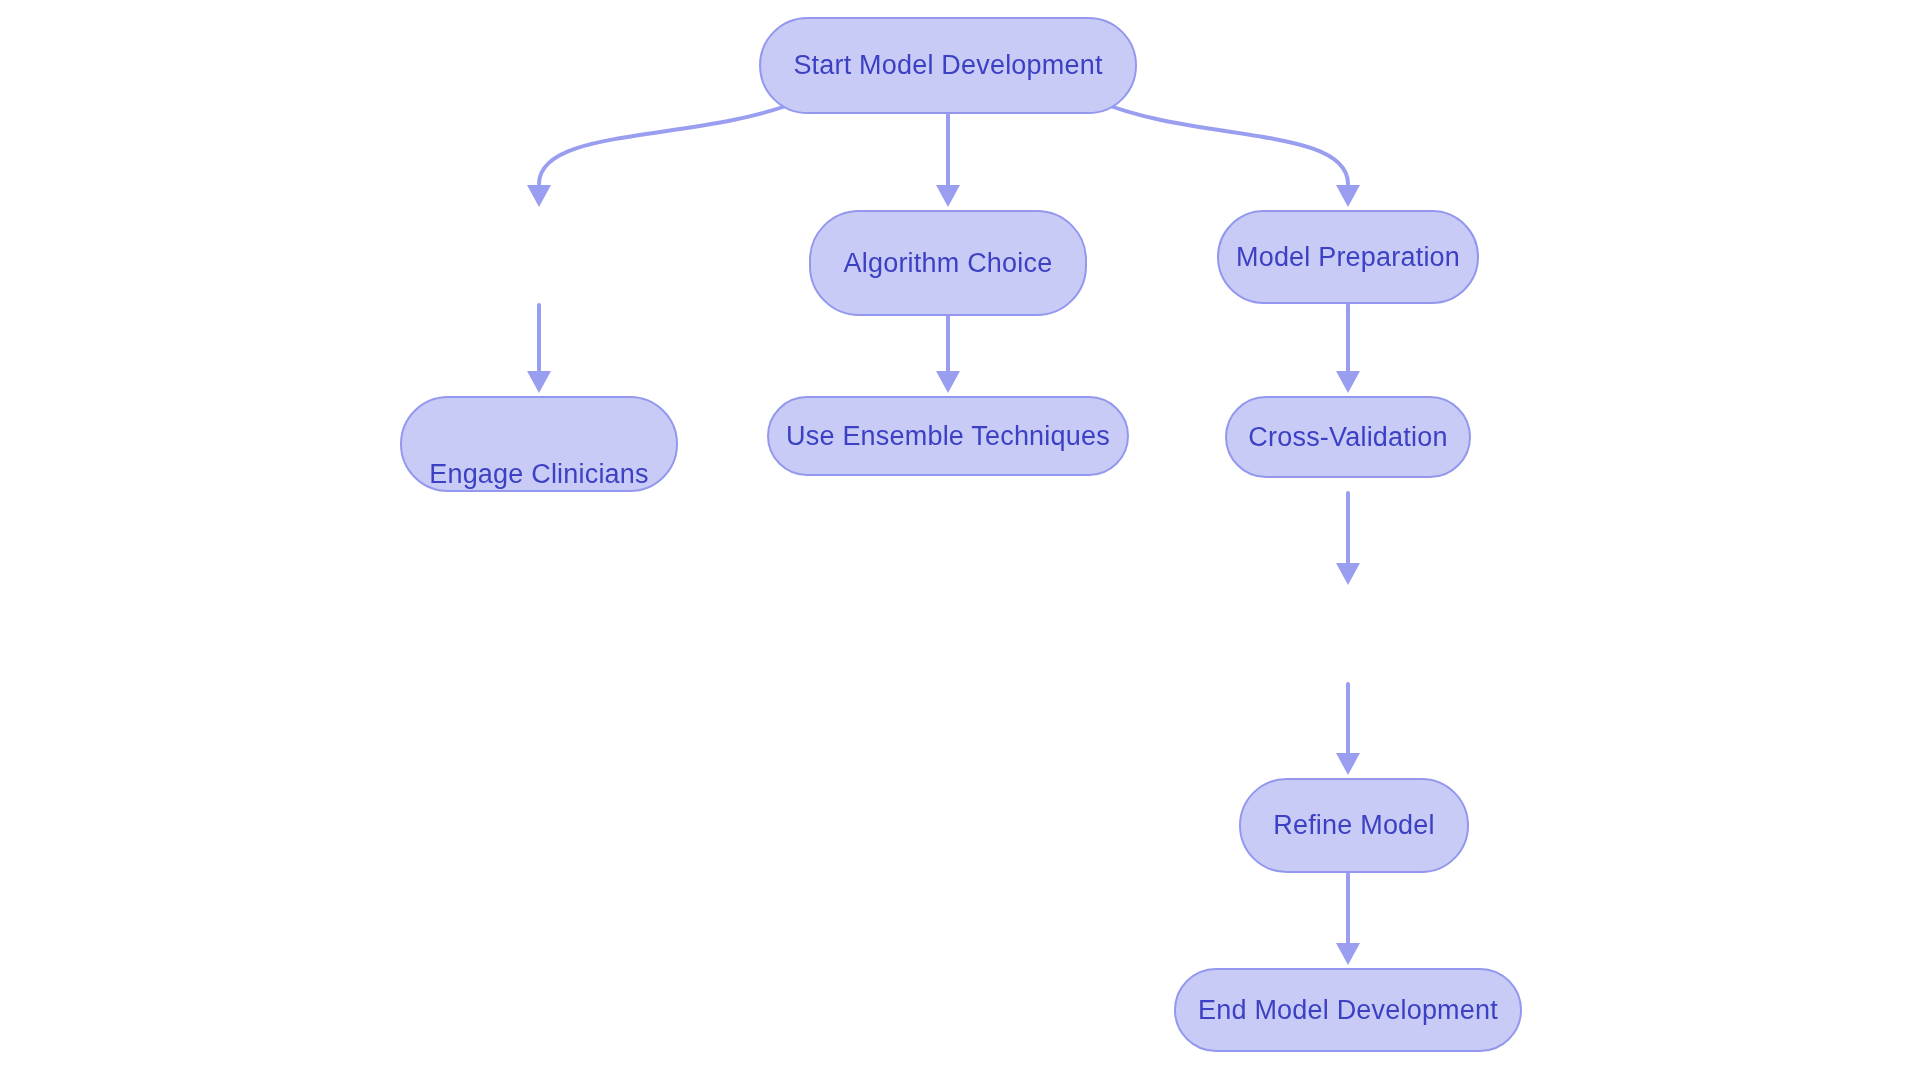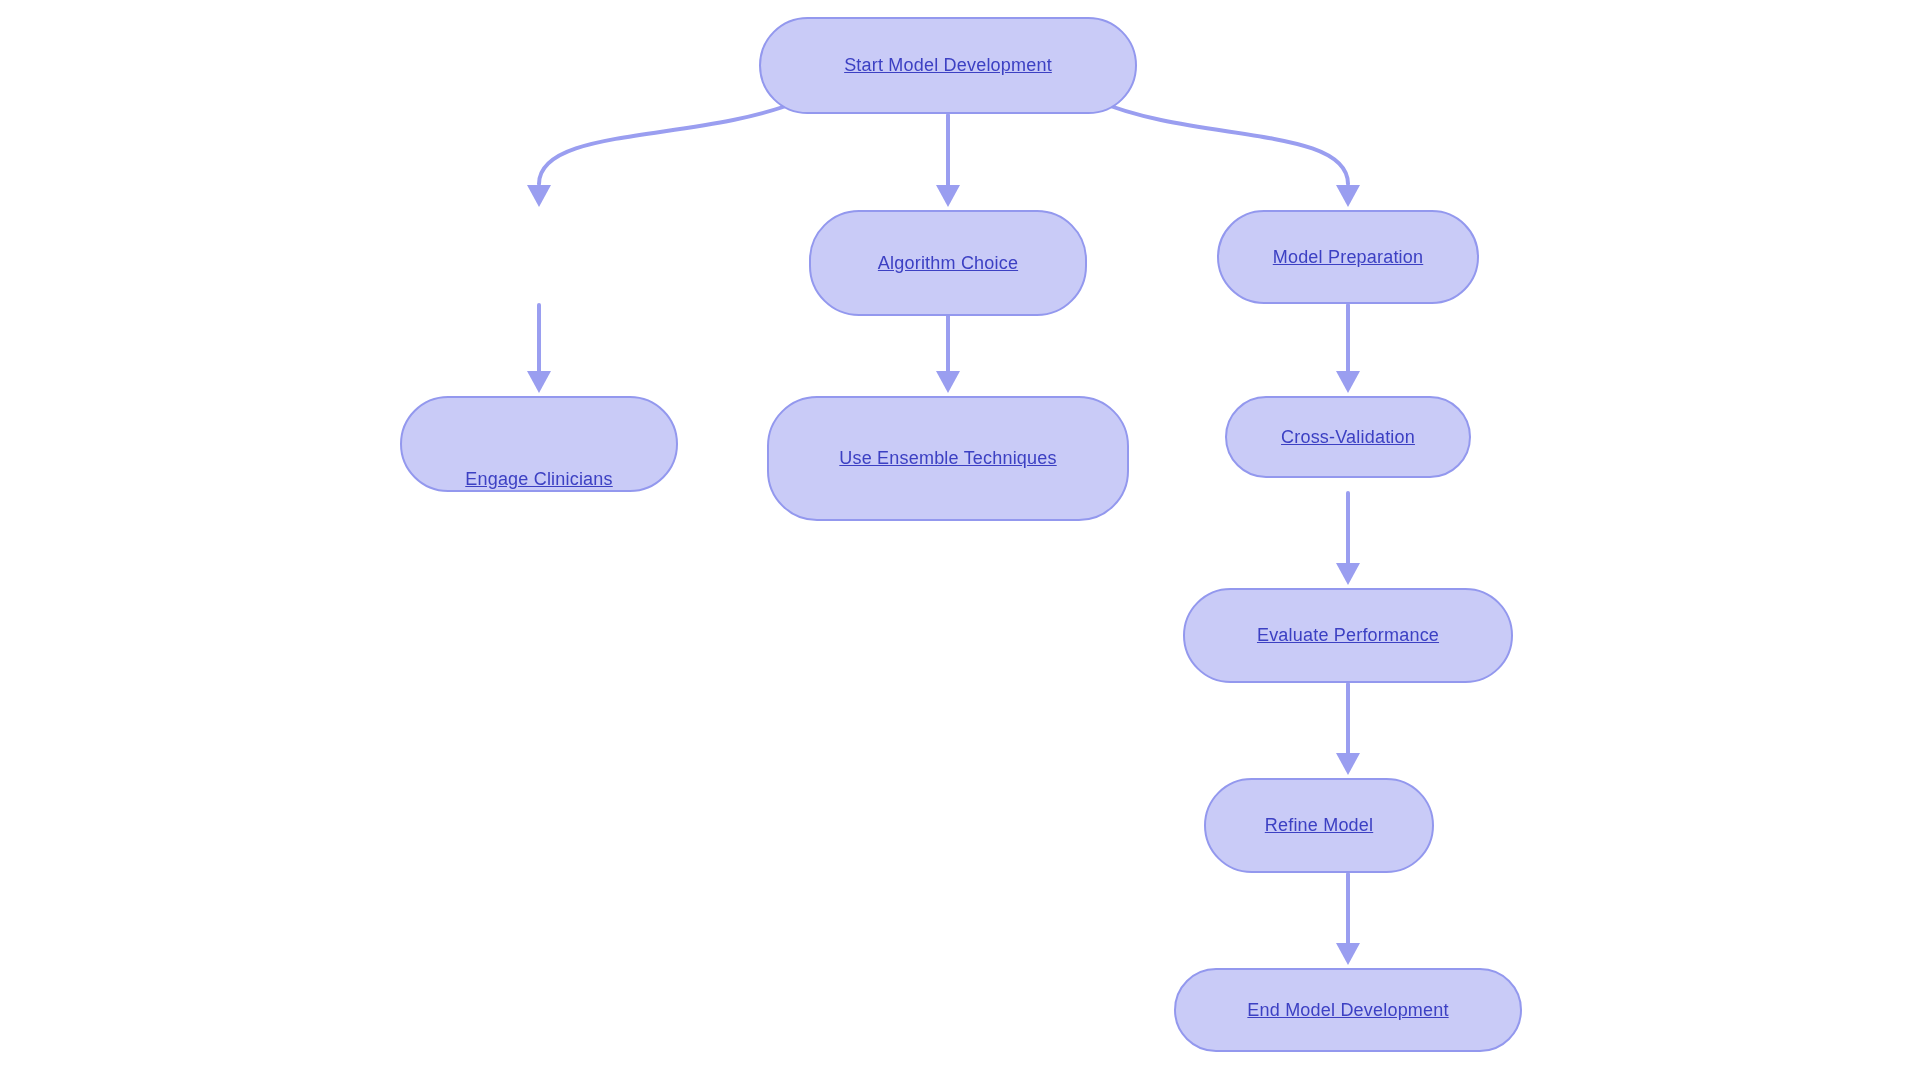--- a/index.html
+++ b/index.html
@@ -33,34 +33,33 @@
   .node {
     position: absolute;
     box-sizing: border-box;
     background: #c9cbf7;
     border: 2px solid #9398ee;
     border-radius: 50px;
     display: flex;
     align-items: center;
     justify-content: center;
     color: #3c40c3;
-    font-size: 18px;
+    font-size: 27px;
     letter-spacing: 0.2px;
     white-space: nowrap;
-    text-decoration: underline;
   }
   #n-start        { left: 759px;  top: 17px;  width: 378px; height: 97px; }
   #n-feature      { left: 399px;  top: 210px; width: 280px; height: 94px; }
   #n-algorithm    { left: 809px;  top: 210px; width: 278px; height: 106px; }
   #n-dataprep     { left: 1217px; top: 210px; width: 262px; height: 94px; }
   #n-engage       { left: 400px;  top: 396px; width: 278px; height: 96px; align-items: flex-end; }
-  #n-ensemble     { left: 767px;  top: 396px; width: 362px; height: 125px; align-items: center; }
+  #n-ensemble     { left: 767px;  top: 396px; width: 362px; height: 80px; align-items: center; }
   #n-crossval     { left: 1225px; top: 396px; width: 246px; height: 82px; }
   #n-evaluate     { left: 1183px; top: 588px; width: 330px; height: 95px; }
-  #n-refine       { left: 1204px; top: 778px; width: 230px; height: 95px; }
+  #n-refine       { left: 1239px; top: 778px; width: 230px; height: 95px; }
   #n-end          { left: 1174px; top: 968px; width: 348px; height: 84px; }
 </style>
 </head>
 <body>
 
 <div id="canvas">
 
   <svg id="edges" viewBox="0 0 1920 1083" xmlns="http://www.w3.org/2000/svg">
 
     <path class="edge-line" d="M 799 101 C 700 142 539 126 539 184"></path>
@@ -102,23 +101,20 @@
   </div>
   <div class="node" id="n-engage">
     <span>Engage Clinicians</span>
   </div>
   <div class="node" id="n-ensemble">
     <span>Use Ensemble Techniques</span>
   </div>
   <div class="node" id="n-crossval">
     <span>Cross-Validation</span>
   </div>
-  <div class="node" id="n-evaluate">
-    <span>Evaluate Performance</span>
-  </div>
   <div class="node" id="n-refine">
     <span>Refine Model</span>
   </div>
   <div class="node" id="n-end">
     <span>End Model Development</span>
   </div>
 
 </div>
 
 </body></html>

